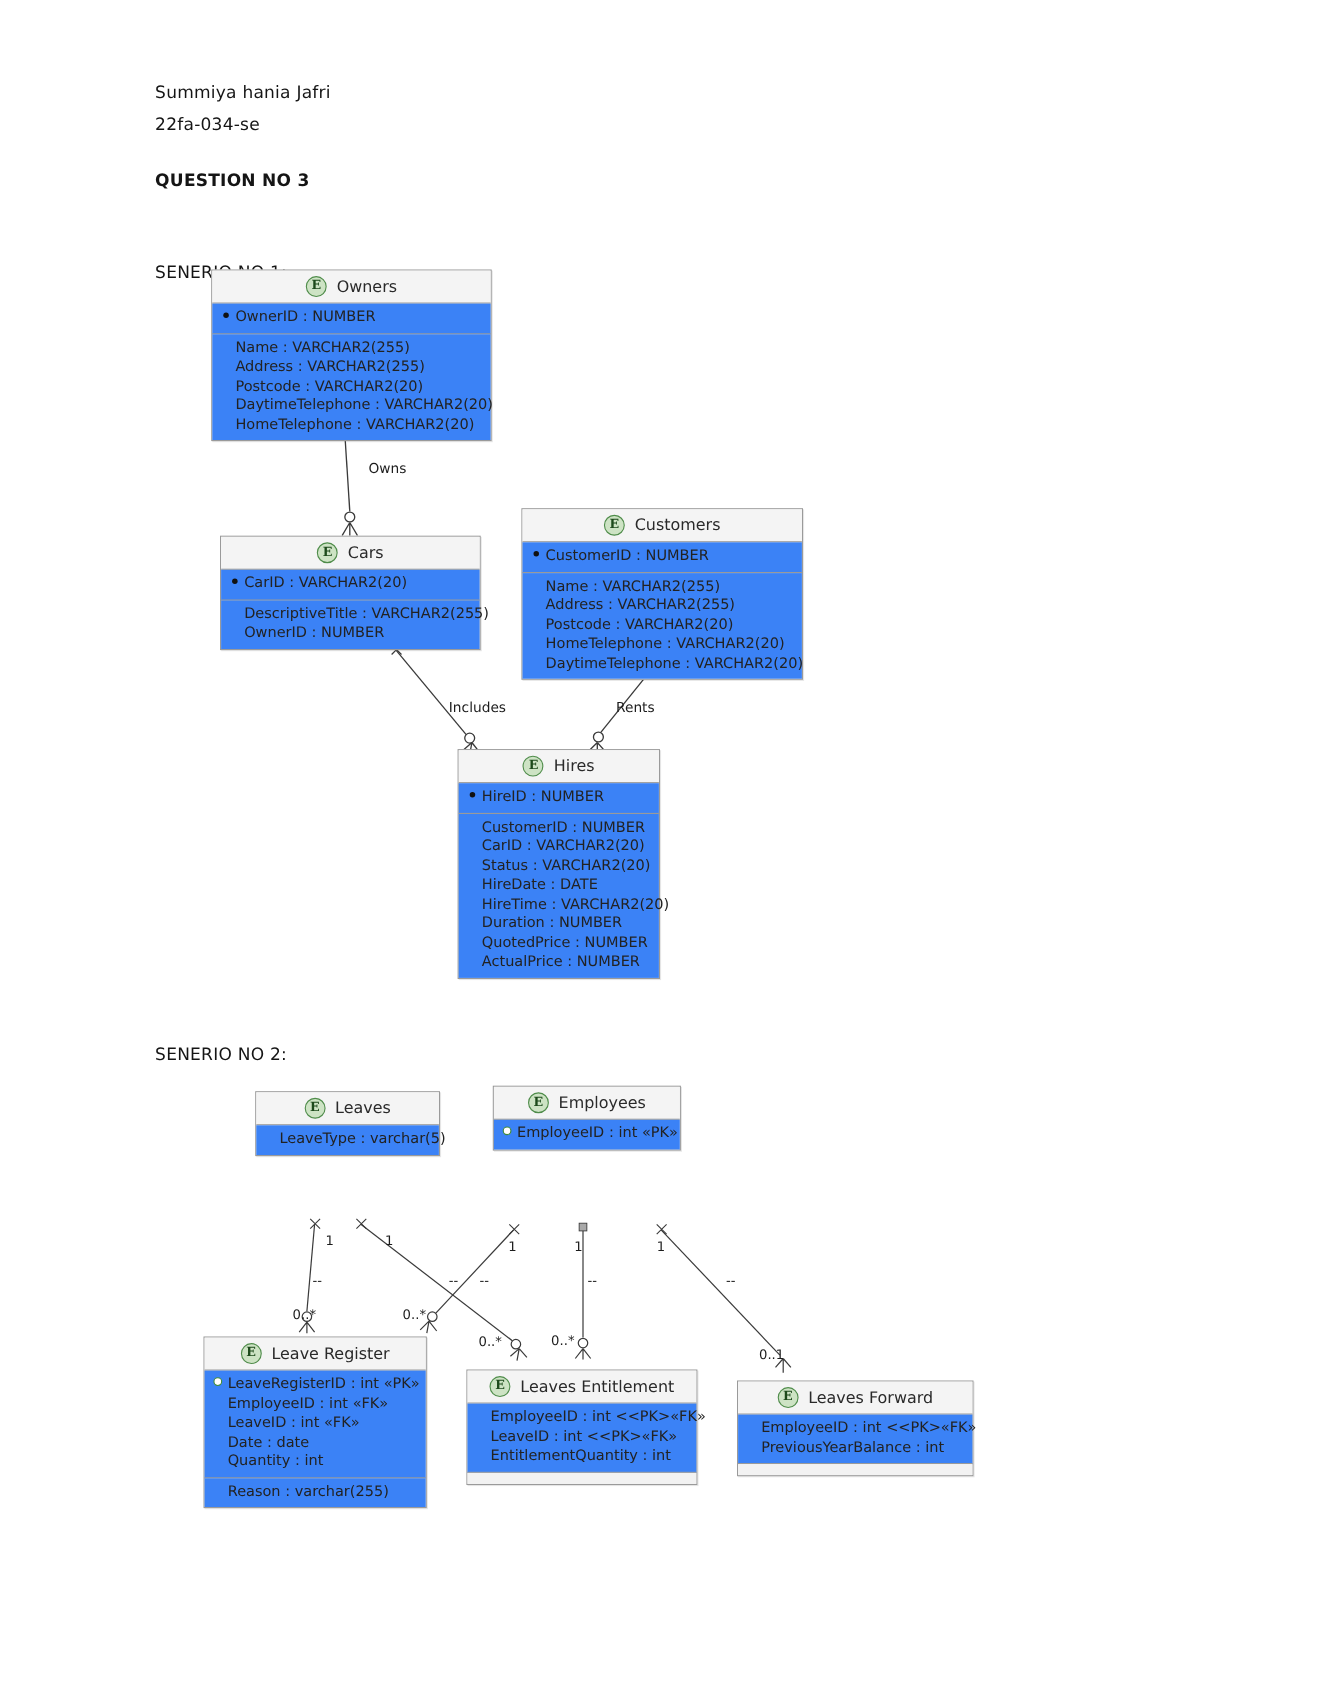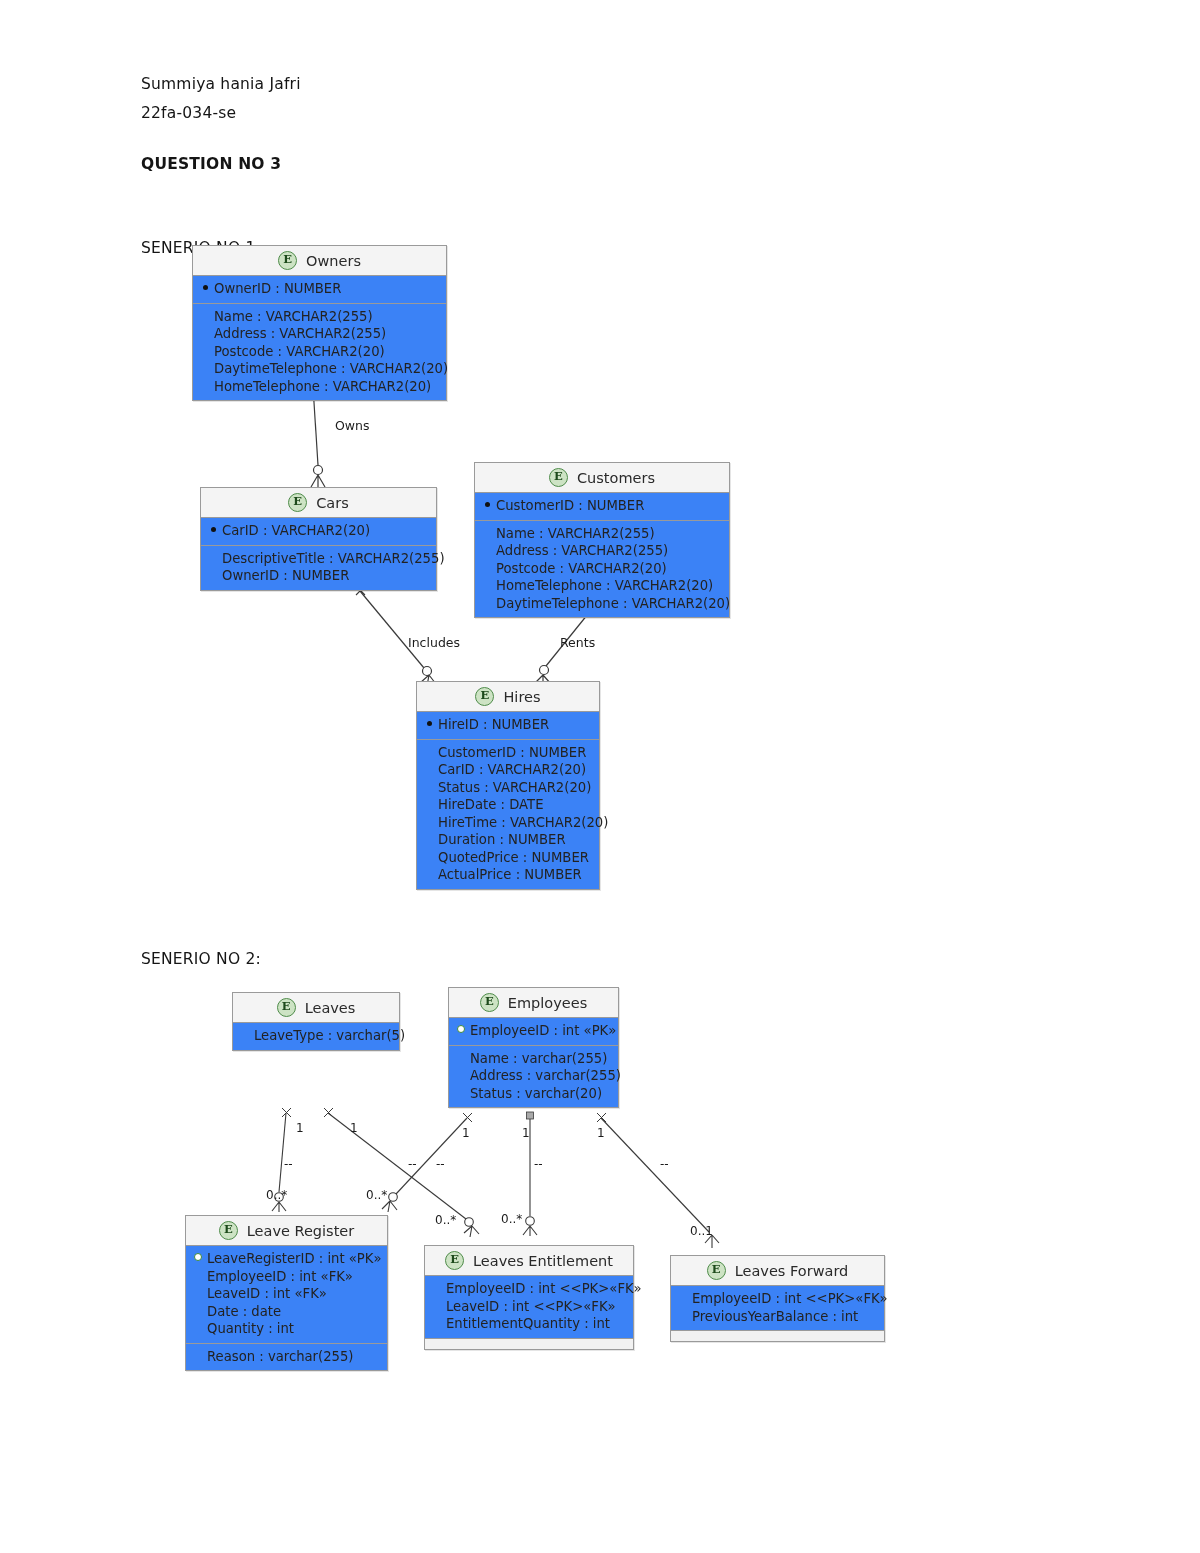--- a/index.html
+++ b/index.html
@@ -374,34 +374,20 @@
       <div class="entity-header">
         <span class="e-icon">E</span>
         <span class="entity-title">Employees</span>
       </div>
       <div class="entity-section">
         <div class="attr">
           <span class="marker"><i class="circ-pk"></i></span>
           <span>EmployeeID : int «PK»</span>
         </div>
       </div>
-      <div class="entity-section">
-        <div class="attr">
-            <span class="marker none"></span>
-            <span>Name : varchar(255)</span>
-          </div>
-        <div class="attr">
-            <span class="marker none"></span>
-            <span>Address : varchar(255)</span>
-          </div>
-        <div class="attr">
-            <span class="marker none"></span>
-            <span>Status : varchar(20)</span>
-          </div>
-      </div>
     </div>
 
     <div class="entity" style="left:185px; top:1215px; width:203px;">
       <div class="entity-header">
         <span class="e-icon">E</span>
         <span class="entity-title">Leave Register</span>
       </div>
       <div class="entity-section">
         <div class="attr">
           <span class="marker"><i class="circ-pk"></i></span>

